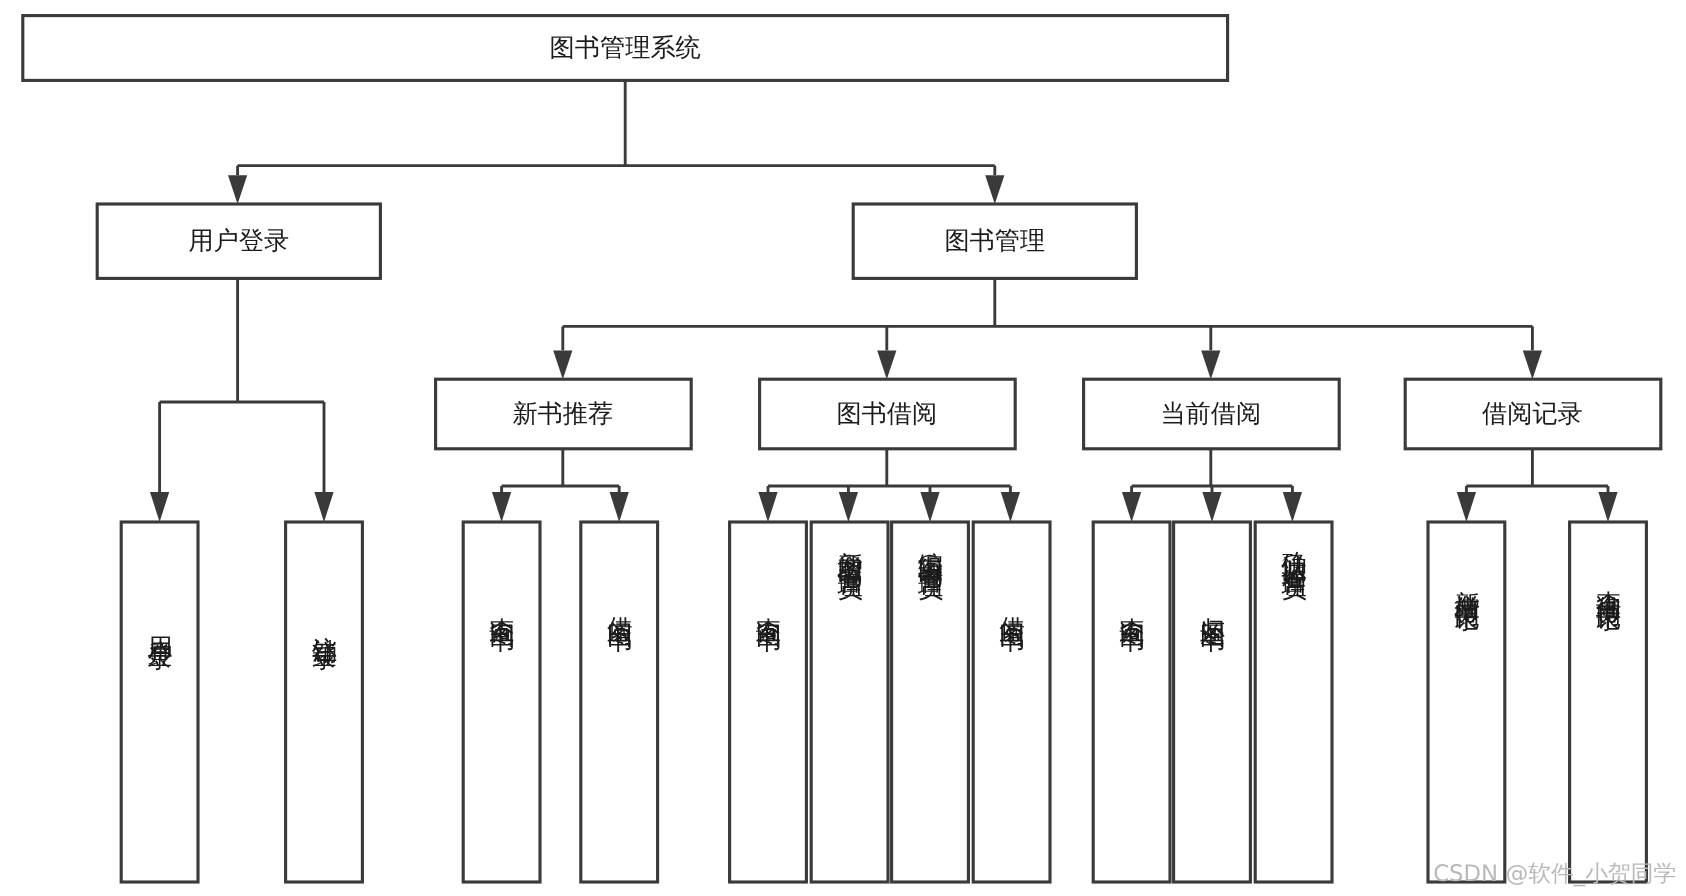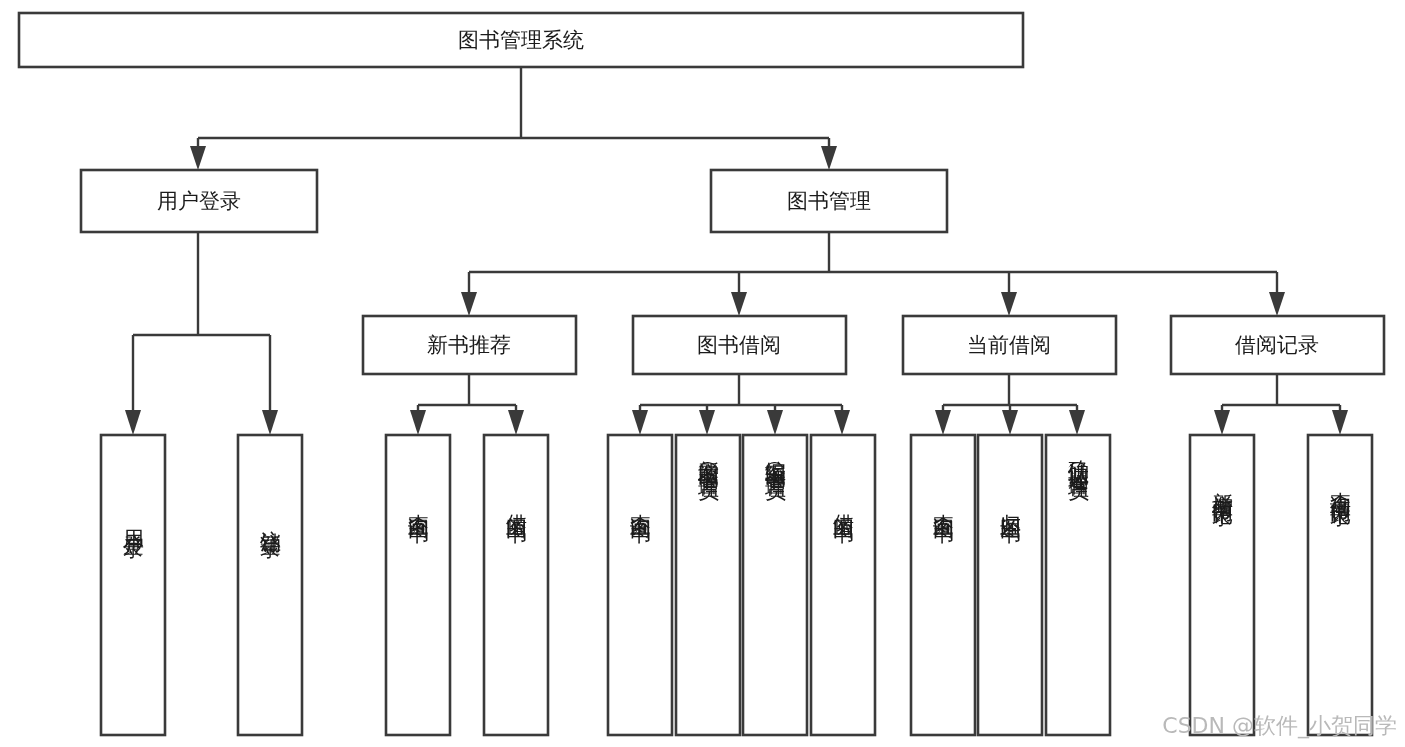--- a/index.html
+++ b/index.html
@@ -63,21 +63,21 @@
   }
   .arrow-head {
     fill: #3a3a3a;
     stroke: none;
   }
   .watermark {
     position: absolute;
     right: 8px;
     bottom: 6px;
     font-family: "DejaVu Sans", "Liberation Sans", sans-serif;
-    font-size: 22px;
+    font-size: 19px;
     color: #b9b9b9;
     white-space: nowrap;
     pointer-events: none;
   }
 </style>
 </head>
 <body>
 
 <div id="canvas">
 

